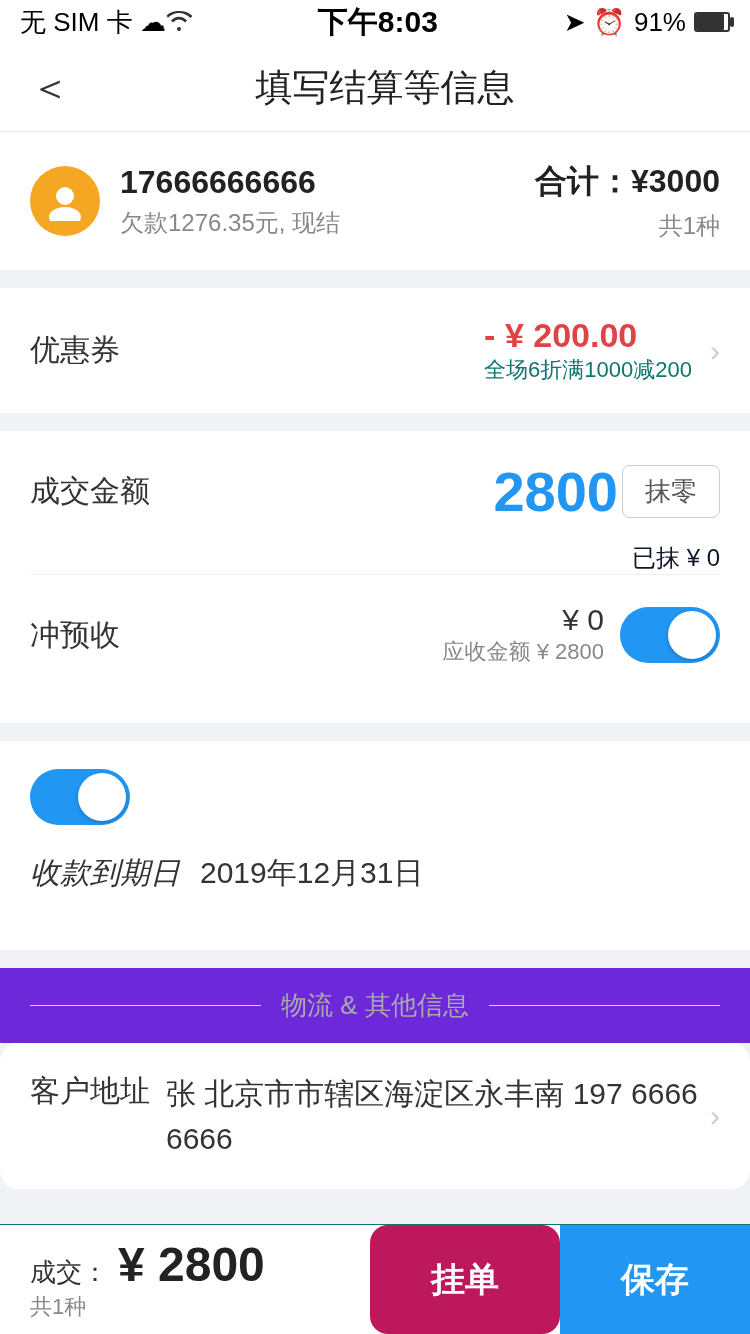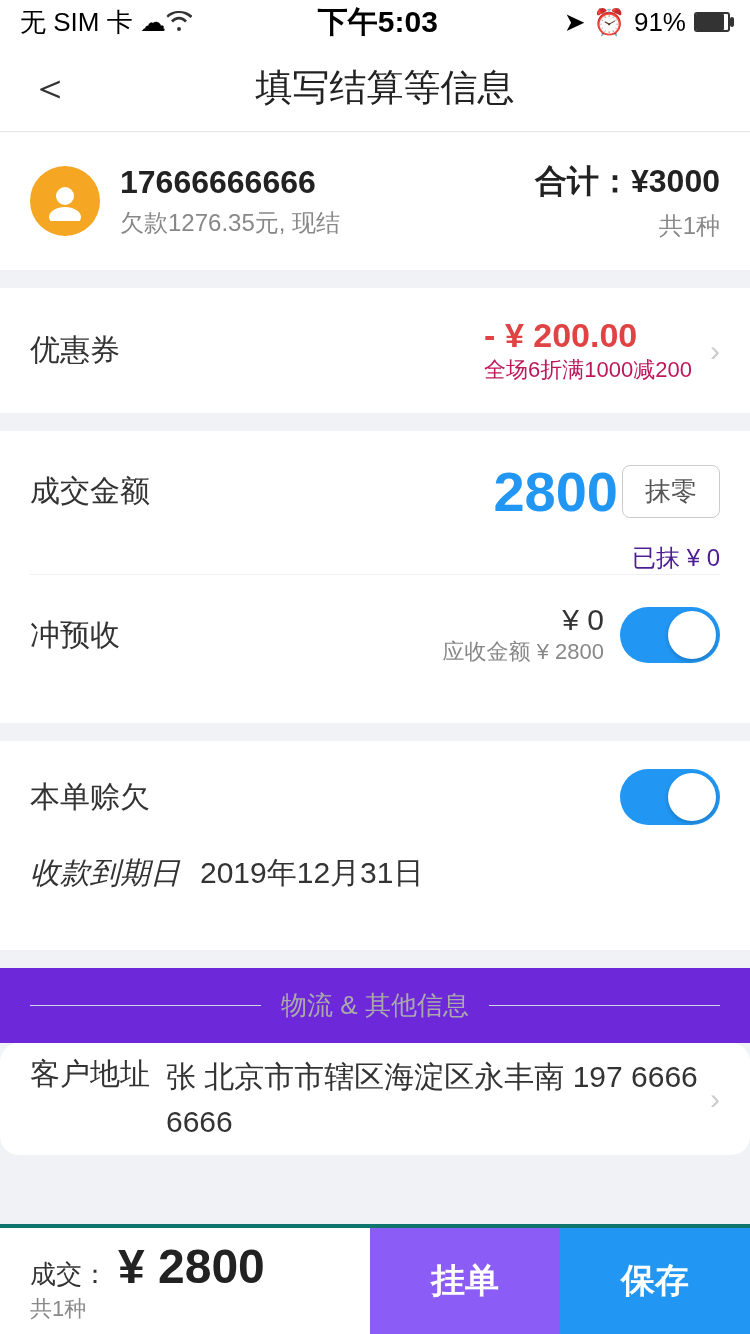--- a/index.html
+++ b/index.html
@@ -87,21 +87,21 @@
     
     .coupon-row {
       display: flex;
       align-items: center;
       justify-content: space-between;
       padding: 28px 0;
     }
     .coupon-label { font-size: 30px; color: #333; }
     .coupon-right { display: flex; align-items: center; gap: 10px; }
     .coupon-amount { font-size: 34px; color: #e04343; font-weight: 600; }
-    .coupon-desc { font-size: 22px; color: #be185d; text-align: right; }
+    .coupon-desc { font-size: 22px; color: #0f766e; text-align: right; }
     .chevron-right {
       color: #ccc;
       font-size: 30px;
       margin-left: 8px;
     }
 
     
     .deal-section {
       background: #fff;
       margin-bottom: 18px;
@@ -118,21 +118,21 @@
     .deal-value { font-size: 56px; font-weight: 700; color: #2196f3; }
     .round-btn {
       border: 1px solid #ccc;
       border-radius: 8px;
       padding: 8px 22px;
       font-size: 26px;
       color: #555;
       background: #fff;
       cursor: pointer;
     }
-    .deal-sub { font-size: 24px; color: #4c1d95; text-align: right; margin-top: 18px; }
+    .deal-sub { font-size: 24px; color: #0f172a; text-align: right; margin-top: 18px; }
 
     
     .toggle-row {
       display: flex;
       align-items: center;
       justify-content: space-between;
       padding: 28px 0;
       border-top: 1px solid #f0f0f0;
     }
     .toggle-label-wrap { display: flex; flex-direction: column; }
@@ -201,21 +201,21 @@
     .divider-text {
       font-size: 26px;
       color: #aaa;
       padding: 0 20px;
     }
 
     
     .address-section {
       background: #fff;
       margin-bottom: 18px;
-      padding: 11px 30px;
+      padding: 28px 30px;
       border-radius: 19px;
     }
     .address-row {
       display: flex;
       align-items: flex-start;
       justify-content: space-between;
     }
     .address-label { font-size: 30px; color: #333; min-width: 120px; margin-right: 16px; }
     .address-value { font-size: 30px; color: #333; flex: 1; line-height: 1.5; }
     .address-chevron { color: #ccc; font-size: 30px; margin-left: 8px; align-self: center; }
@@ -229,21 +229,21 @@
     
     .bottom-bar {
       position: fixed;
       bottom: 0;
       left: 0;
       width: 750px;
       height: 110px;
       display: flex;
       align-items: stretch;
       background: #fff;
-      border-top: 4px solid #0f766e;
+      border-top: 1px solid #0f766e;
     }
     .bottom-info {
       flex: 1;
       display: flex;
       flex-direction: column;
       justify-content: center;
       padding: 0 30px;
     }
     .bottom-amount-row { display: flex; align-items: baseline; gap: 10px; }
     .bottom-prefix { font-size: 26px; color: #333; }
@@ -252,38 +252,38 @@
     .bottom-btn {
       width: 190px;
       display: flex;
       align-items: center;
       justify-content: center;
       font-size: 34px;
       font-weight: 600;
       color: #fff;
       cursor: pointer;
     }
-    .btn-hang { background: #8b5cf6; }
+    .btn-hang { background: #be185d; border-radius: 18px; }
     .btn-save { background: #2196f3; }
   </style>
 </head>
 <body>
 
 <div class="status-bar">
   <div class="status-left">
     <span>无 SIM 卡 ☁</span>
     <span>
       <svg width="26" height="20" viewBox="0 0 26 20" fill="none">
         <path d="M13 16a2 2 0 1 1 0 4 2 2 0 0 1 0-4z" fill="#333"></path>
         <path d="M7 11.5C8.8 9.7 11 8.6 13 8.6s4.2 1.1 6 2.9l2-2C18.8 7.2 16 5.8 13 5.8S7.2 7.2 5 9.5l2 2z" fill="#333"></path>
         <path d="M1.5 7C4.5 4 8.5 2 13 2s8.5 2 11.5 5l2-2C23 1.5 18.3 0 13 0S3 1.5.5 5l2 2-.5-.5.5.5z" fill="#333"></path>
       </svg>
     </span>
   </div>
-  <div class="status-center">下午5:03</div>
+  <div class="status-center">下午8:03</div>
   <div class="status-right">
     <span>➤</span>
     <span>⏰</span>
     <span>91%</span>
     <span style="display:inline-block;width:36px;height:20px;border:2px solid #333;border-radius:3px;position:relative;">
       <span style="display:block;width:88%;height:100%;background:#333;border-radius:1px;"></span>
       <span style="position:absolute;right:-6px;top:50%;transform:translateY(-50%);width:4px;height:10px;background:#333;border-radius:2px;"></span>
     </span>
   </div>
 </div>
@@ -346,21 +346,20 @@
         <div class="toggle-value">¥ 0</div>
         <div class="toggle-value-sub">应收金额 ¥ 2800</div>
       </div>
       <div class="toggle"></div>
     </div>
   </div>
 </div>
 
 <div class="credit-section">
   <div class="credit-row">
-    <span class="credit-label">本单赊欠</span>
     <div class="toggle"></div>
   </div>
   <div class="due-row">
     <span class="due-label">收款到期日</span>
     <span class="due-value">2019年12月31日</span>
   </div>
 </div>
 
 <div class="divider-section">
   <div class="divider-line"></div>

